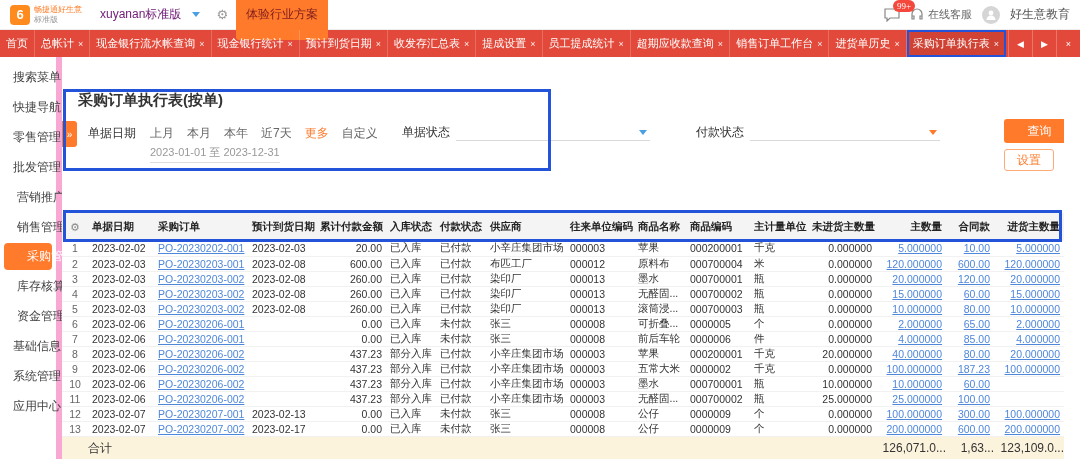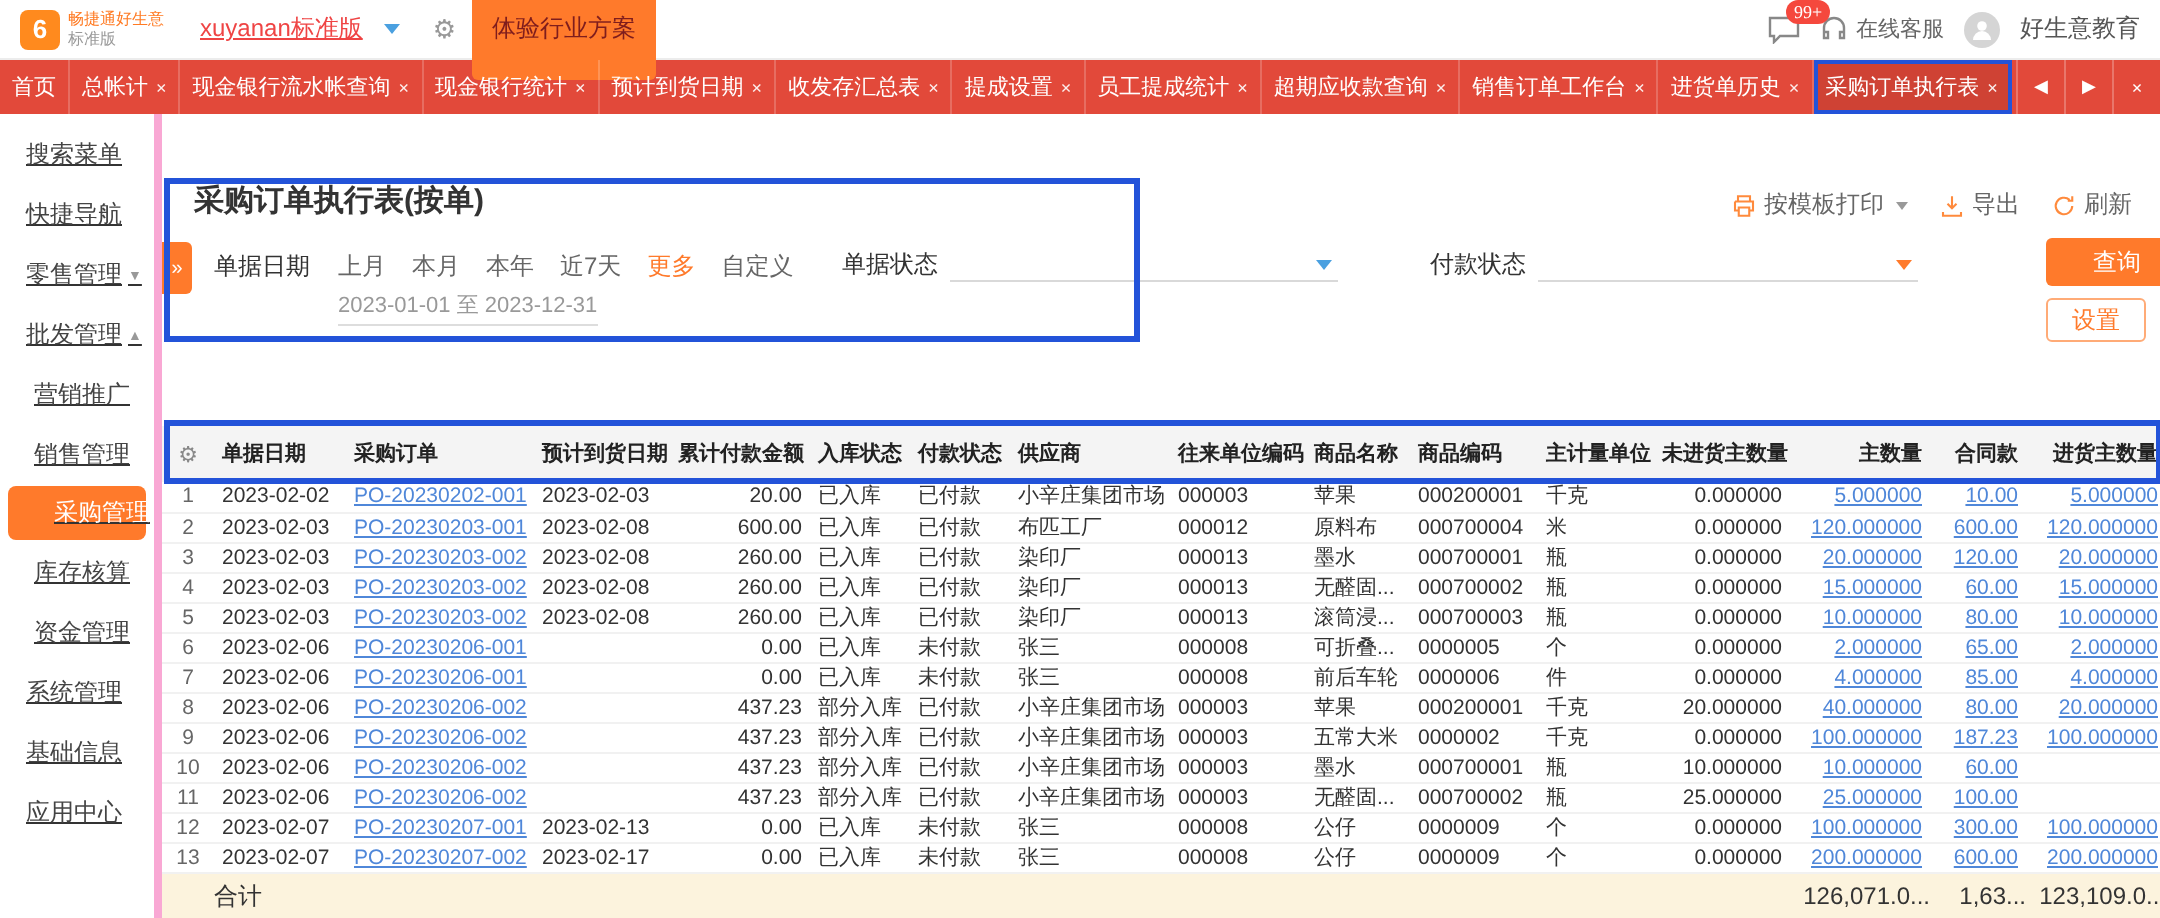--- a/index.html
+++ b/index.html
@@ -6,21 +6,21 @@
   html,body { width:1080px; height:459px; overflow:hidden; }
   body { font-family:"Liberation Sans","DejaVu Sans",sans-serif; font-size:12px; color:#333; background:#fff; }
 
   
   .topbar { height:30px; display:flex; align-items:center; padding:0 10px; background:#fff; border-bottom:1px solid #ececec; gap:8px; }
   .logo { display:flex; align-items:center; gap:4px; }
   .logo-sq { width:20px; height:20px; background:#ff8a1e; border-radius:4px; color:#fff; font-weight:bold; font-size:13px; display:flex; align-items:center; justify-content:center; }
   .logo-text { font-size:8px; line-height:1.15; }
   .logo-text .l1 { color:#ff7a22; }
   .logo-text .l2 { color:#999; }
-  .account { margin-left:10px; color:#ef4444;text-decoration:underline; }
+  .account { margin-left:10px; color:#701a75; }
   .caret { width:0; height:0; border-left:4px solid transparent; border-right:4px solid transparent; border-top:5px solid #4aa0e0; display:inline-block; margin-left:3px; }
   .top-gear { color:#999; font-size:13px; margin-left:8px; cursor:pointer; }
   .trial-btn { background:#ff7a2b; color:#7f1d1d; border-radius:3px; padding:17px 10px; cursor:pointer; }
   .topbar-right { margin-left:auto; display:flex; align-items:center; gap:10px; color:#666; }
   .msg-wrap { position:relative; cursor:pointer; }
   .badge { position:absolute; top:-8px; left:9px; background:#f5483d; color:#fff; border-radius:8px; font-size:9px; line-height:12px; padding:0 4px; white-space:nowrap;font-family:Liberation Serif, serif; }
   .svc { display:flex; align-items:center; gap:4px; font-size:11px; color:#666; cursor:pointer; }
   .avatar { width:18px; height:18px; border-radius:50%; background:#d5d5d5; color:#fff; display:flex; align-items:center; justify-content:center; overflow:hidden; }
   .user-name { color:#555; }
 
@@ -28,21 +28,21 @@
   .tabbar { height:27px; background:#e2493a; display:flex; align-items:stretch; color:#fff; overflow:hidden; }
   .tab-list { display:flex; align-items:stretch; flex:1; overflow:hidden; }
   .tab { display:flex; align-items:center; gap:4px; padding:0 6px; font-size:11px; white-space:nowrap; border-right:1px solid rgba(255,255,255,.2); cursor:pointer; }
   .tab.active { background:#cf4234; outline:2px solid #2353d9; outline-offset:-2px; }
   .tab-x { font-size:9px; opacity:.9; }
   .tab-controls { display:flex; }
   .tab-ctrl { width:24px; display:flex; align-items:center; justify-content:center; font-size:9px; border-left:1px solid rgba(255,255,255,.25); cursor:pointer; }
 
   
   .content { display:flex; height:402px; }
-  .sidebar { width:81px; border-right:4px solid #f9a8d4; padding-top:5px; background:#fff;text-decoration:underline; }
+  .sidebar { width:62px; border-right:6px solid #f9a8d4; padding-top:5px; background:#fff; }
   .side-item { height:30px; line-height:30px; padding-left:13px; font-size:12px; color:#444; cursor:pointer; white-space:nowrap; }
   .side-item.sub { padding-left:17px; }
   .side-item.active { background:#ff7a2b; color:#fff; border-radius:4px; margin:1px 4px; height:27px; line-height:27px; padding-left:23px; }
   .side-arrow { font-size:7px; color:#999; margin-left:3px; vertical-align:1px; }
 
   .main { position:relative; width:1002px; height:402px; background:#fff; overflow:hidden; }
   .page-title { position:absolute; left:16px; top:34px; font-size:15px; font-weight:bold; color:#333; }
   .header-actions { position:absolute; right:14px; top:37px; display:flex; gap:16px; color:#666; font-size:12px; align-items:center; }
   .h-act { display:flex; align-items:center; gap:4px; cursor:pointer; }
   .mini-caret { width:0; height:0; border-left:3px solid transparent; border-right:3px solid transparent; border-top:4px solid #999; margin-left:2px; }
@@ -187,50 +187,29 @@
     <div>
         <div class="side-item top"><span>搜索菜单</span></div>
         <div class="side-item top"><span>快捷导航</span></div>
         <div class="side-item top"><span>零售管理</span><span class="side-arrow">▼</span></div>
         <div class="side-item top"><span>批发管理</span><span class="side-arrow">▲</span></div>
         <div class="side-item sub"><span>营销推广</span></div>
         <div class="side-item sub"><span>销售管理</span></div>
         <div class="side-item sub active"><span>采购管理</span></div>
         <div class="side-item sub"><span>库存核算</span></div>
         <div class="side-item sub"><span>资金管理</span></div>
+        <div class="side-item top"><span>基础信息</span></div>
         <div class="side-item top"><span>系统管理</span></div>
-        <div class="side-item top"><span>基础信息</span></div>
         <div class="side-item top"><span>应用中心</span></div>
       </div>
   </aside>
 
   <main class="main">
     <div class="page-title">采购订单执行表(按单)</div>
 
-    <div class="header-actions">
-      <span class="h-act">
-        <svg width="12" height="12" viewBox="0 0 16 16">
-            <path d="M4 5V1.5h8V5M2 5h12v6h-2.5M4.5 11H2V5M4.5 9h7v5.5h-7z" fill="none" stroke="#ff8a3c" stroke-width="1.4"></path>
-          </svg>
-        <span>按模板打印</span>
-        <span class="mini-caret"></span>
-      </span>
-      <span class="h-act">
-        <svg width="12" height="12" viewBox="0 0 16 16">
-            <path d="M8 1.5v8M5 6.5l3 3 3-3M2 12v2.5h12V12" fill="none" stroke="#ff8a3c" stroke-width="1.4"></path>
-          </svg>
-        <span>导出</span>
-      </span>
-      <span class="h-act">
-        <svg width="12" height="12" viewBox="0 0 16 16">
-            <path d="M13.5 8a5.5 5.5 0 1 1-1.8-4.1M13.5 1.5v3h-3" fill="none" stroke="#ff8a3c" stroke-width="1.4"></path>
-          </svg>
-        <span>刷新</span>
-      </span>
-    </div>
 
     <div class="collapse-toggle">»</div>
 
     <span class="f-label f-date-label">单据日期</span>
     <div class="f-quick">
       <span>上月</span>
       <span>本月</span>
       <span>本年</span>
       <span>近7天</span>
       <span class="f-more">更多</span>

